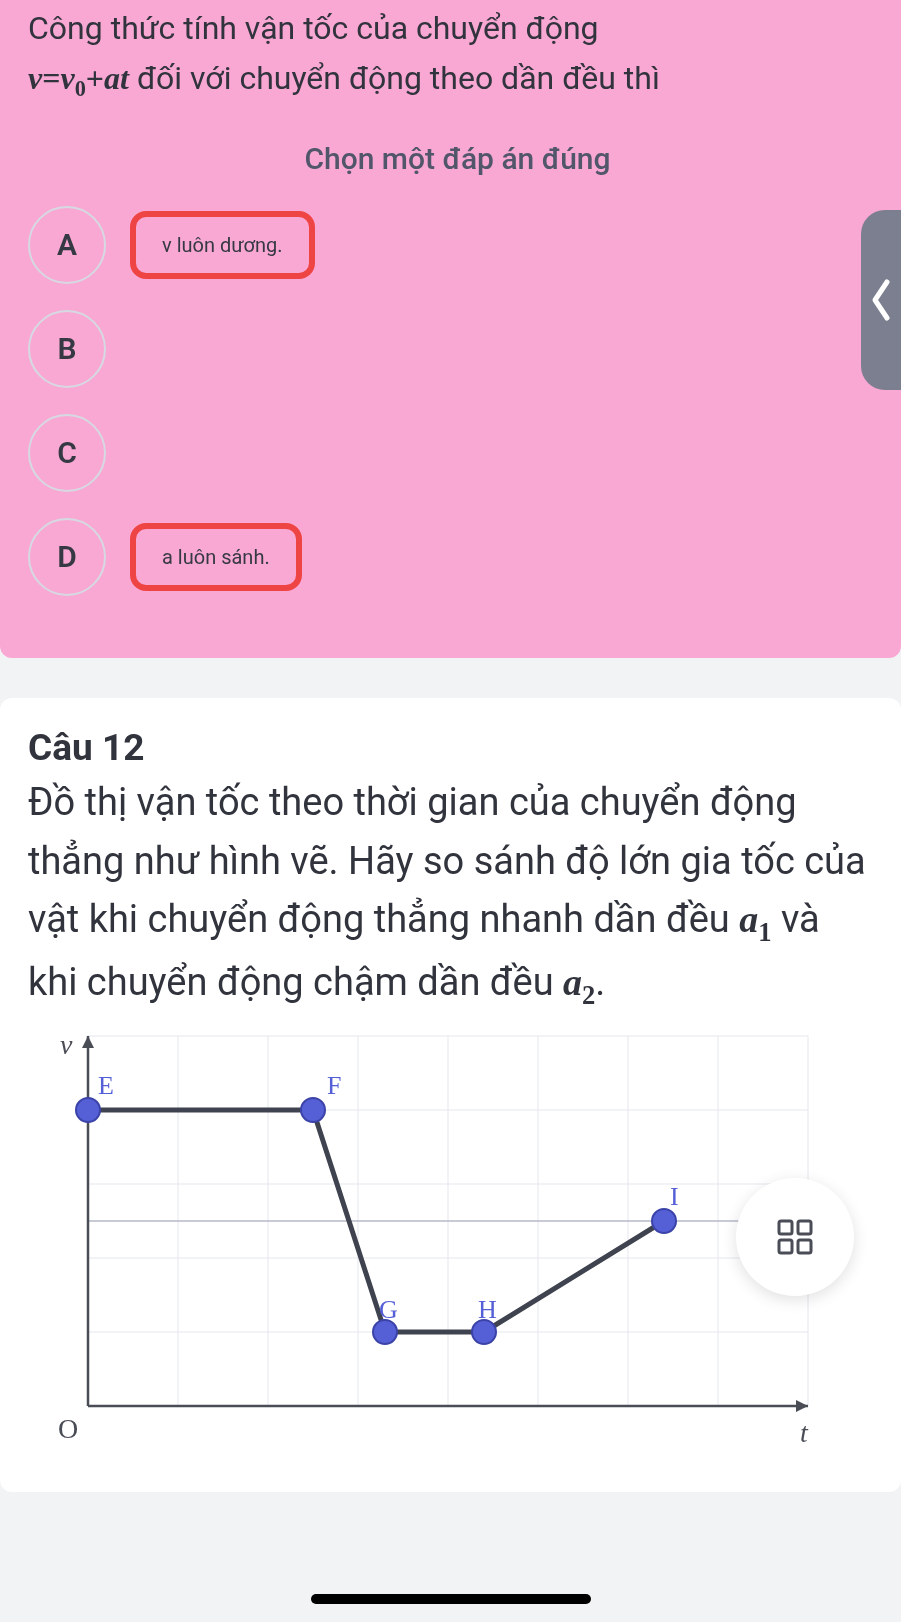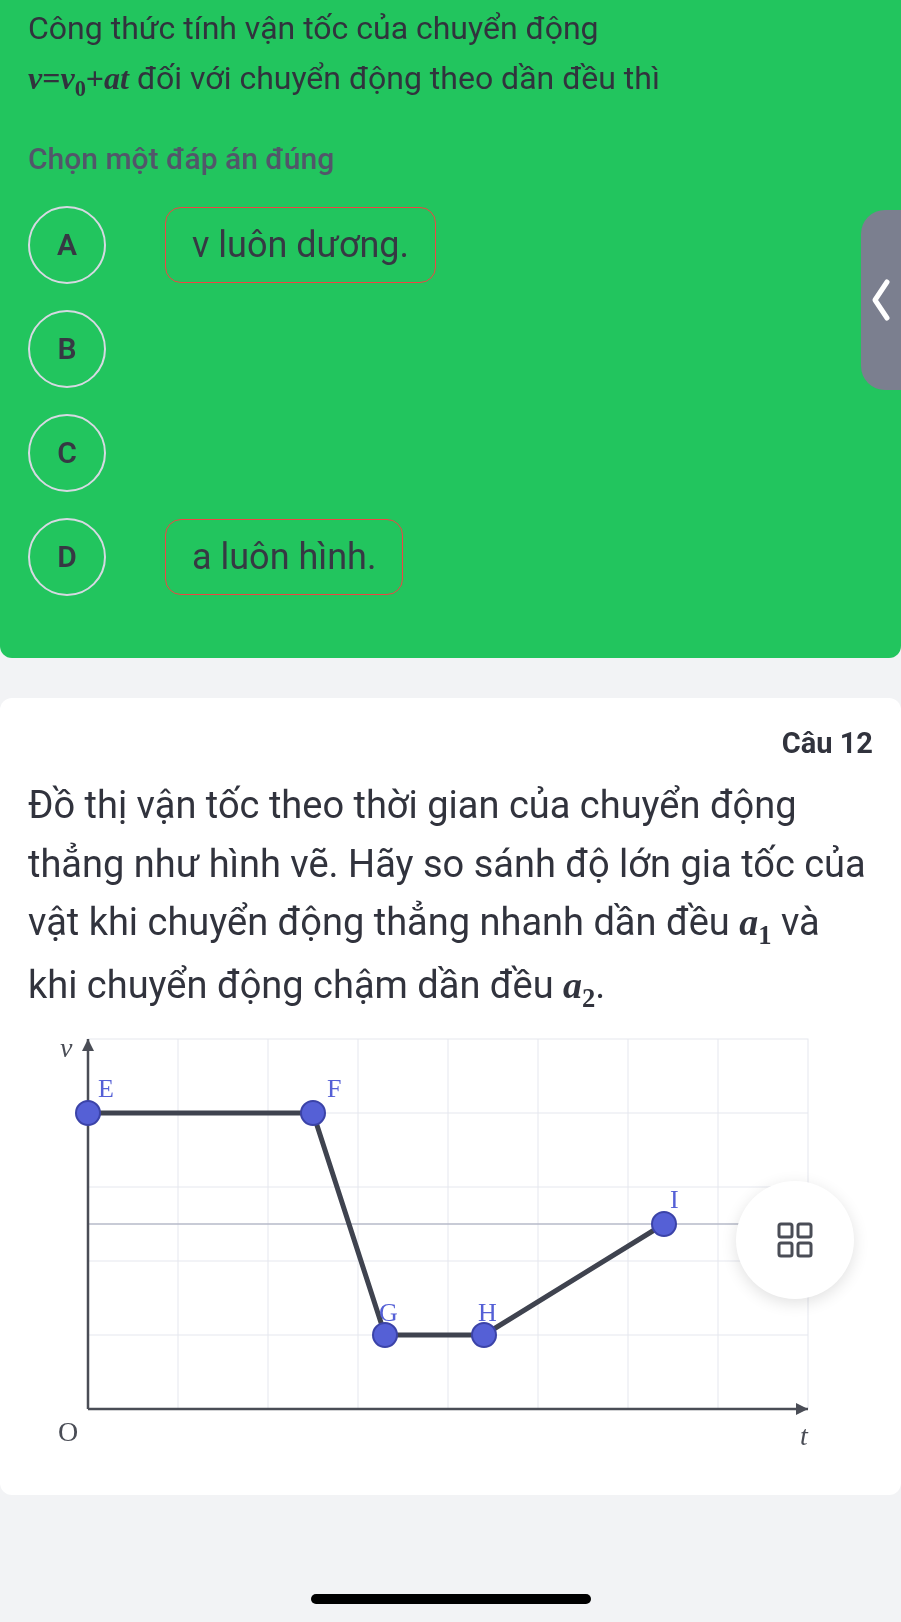--- a/index.html
+++ b/index.html
@@ -5,21 +5,21 @@
   * { box-sizing: border-box; margin: 0; padding: 0; }
   body {
     font-family: -apple-system, BlinkMacSystemFont, "Segoe UI", Roboto, sans-serif;
     background: #f2f3f5;
     width: 901px;
     height: 1622px;
     color: #333640;
     position: relative;
   }
   .card {
-    background: #22c55e;
+    background: #f9a8d4;
     border-radius: 0 0 12px 12px;
     padding: 0 14px 36px 28px;
     margin-bottom: 40px;
   }
   .card2 {
     background: #ffffff;
     border-radius: 12px;
     padding: 28px 28px 36px 28px;
   }
   .q-text {
@@ -27,21 +27,21 @@
     line-height: 1.55;
     color: #31333d;
     padding-top: 4px;
   }
   .formula {
     font-family: "Times New Roman", serif;
     font-style: italic;
     font-weight: bold;
   }
   .instr {
-    text-align: left;
+    text-align: center;
     font-size: 30px;
     color: #52566a;
     margin: 34px 0 30px 0;
     font-weight: 500;
   }
   .opt-row {
     display: flex;
     align-items: center;
     gap: 24px;
     margin-bottom: 26px;
@@ -54,34 +54,31 @@
     display: flex;
     align-items: center;
     justify-content: center;
     font-size: 30px;
     font-weight: 600;
     color: #363943;
     cursor: pointer;
     flex-shrink: 0;
   }
   .opt-box {
-    border: 1px solid #ef4444;
+    border: 6px solid #ef4444;
     border-radius: 16px;
     padding: 16px 26px;
-    font-size: 36px;
+    font-size: 20px;
     color: #363943;
     cursor: pointer;
-    margin-left: 35px;
   }
   .q-title {
-    font-size: 29px;
+    font-size: 37px;
     font-weight: 700;
     color: #31333d;
-    margin-bottom: 12px;
-    text-align: right;
   }
   .side-tab {
     position: absolute;
     right: 0;
     top: 210px;
     width: 40px;
     height: 180px;
     background: #7b7f8f;
     border-radius: 24px 0 0 24px;
     display: flex;
@@ -137,21 +134,21 @@
     <div class="opt-box">v luôn dương.</div>
   </div>
   <div class="opt-row">
     <div class="opt-circle">B</div>
   </div>
   <div class="opt-row">
     <div class="opt-circle">C</div>
   </div>
   <div class="opt-row">
     <div class="opt-circle">D</div>
-    <div class="opt-box">a luôn hình.</div>
+    <div class="opt-box">a luôn sánh.</div>
   </div>
 </div>
 
 <div class="side-tab">
   <svg width="24" height="44" viewBox="0 0 24 44">
     <path d="M18 4 L6 22 L18 40" stroke="#ffffff" stroke-width="5" fill="none" stroke-linecap="round" stroke-linejoin="round"></path>
   </svg>
 </div>
 
 <div class="card2">

